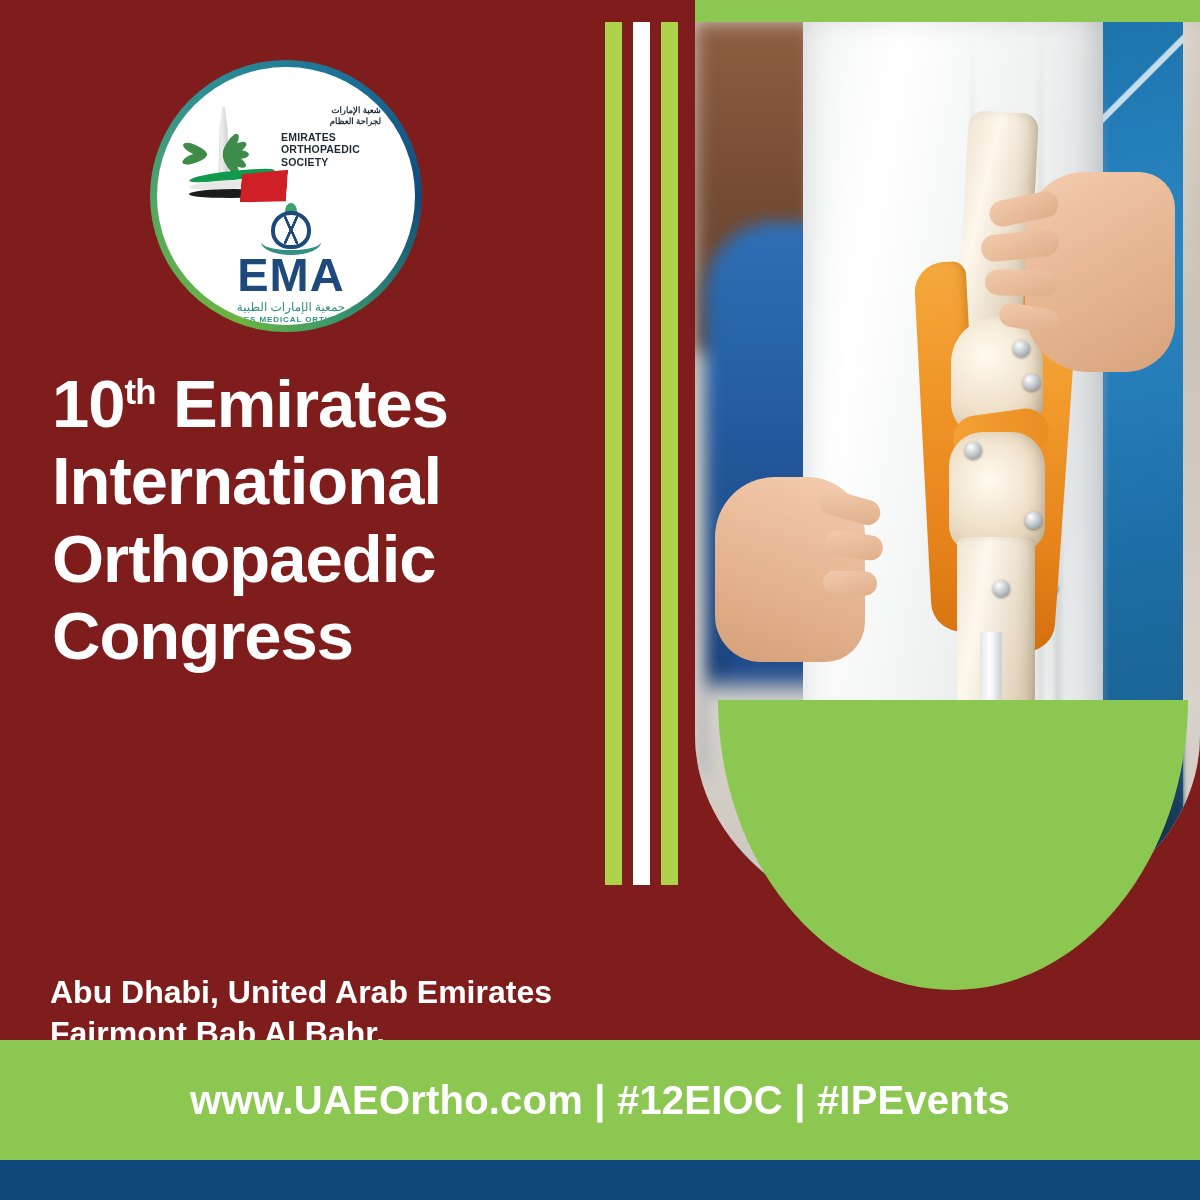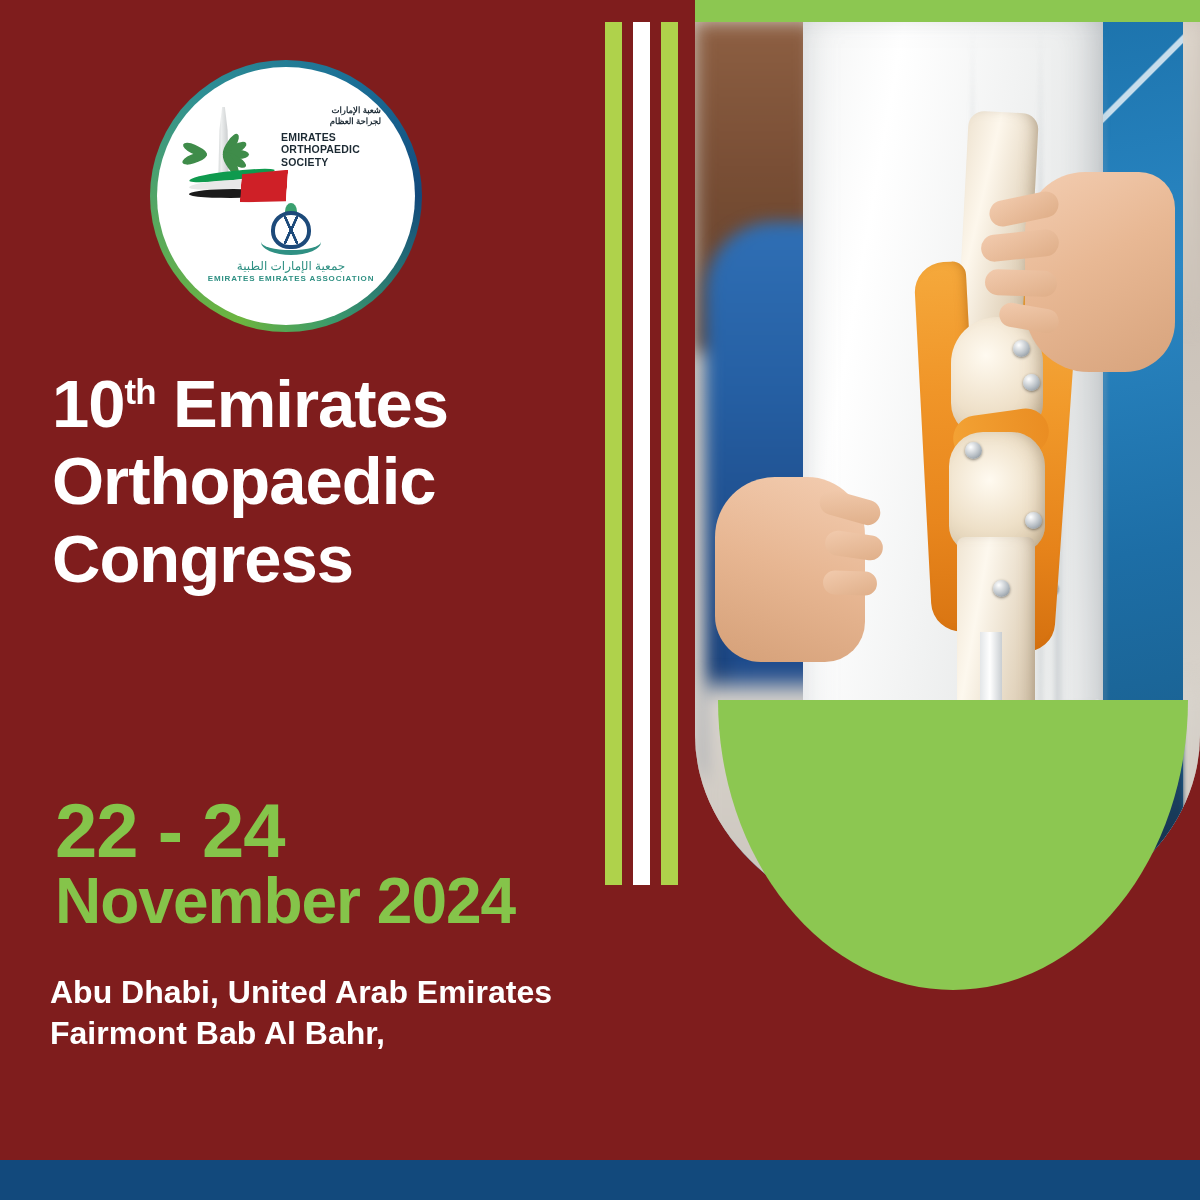--- a/index.html
+++ b/index.html
@@ -419,37 +419,38 @@
         </div>
       </div>
 
       <div class="ema">
         <div class="ema-mark">
           <div class="ema-leaf"></div>
           <div class="ema-shield"></div>
           <div class="ema-dna"></div>
           <div class="ema-swoosh"></div>
         </div>
+        <div class="ema-word">EMA</div>
         <div class="ema-ar">جمعية الإمارات الطبية</div>
-        <div class="ema-en">EMIRATES EMIRATES ASSOCIATION</div>
+        <div class="ema-en">EMIRATES MEDICAL ORTHOPAEDIC</div>
       </div>
 
     </div>
   </div>
 
   <h1 class="title">
     <span class="line"><span>10</span><sup>th</sup><span> Emirates</span></span>
+    <span class="line">International</span>
     <span class="line">Orthopaedic</span>
     <span class="line">Congress</span>
   </h1>
 
-  <div class="dates">
-    <div class="d1">22 - 24</div>
-    <div class="d2">November 2024</div>
-  </div>
 
   <div class="venue">
     <div>Abu Dhabi, United Arab Emirates</div>
     <div>Fairmont Bab Al Bahr,</div>
   </div>
 
+  <div class="footer">
+    <div class="footer-text">www.UAEOrtho.com | #12EIOC | #IPEvents</div>
+  </div>
 
 </div>
 
 </body></html>

